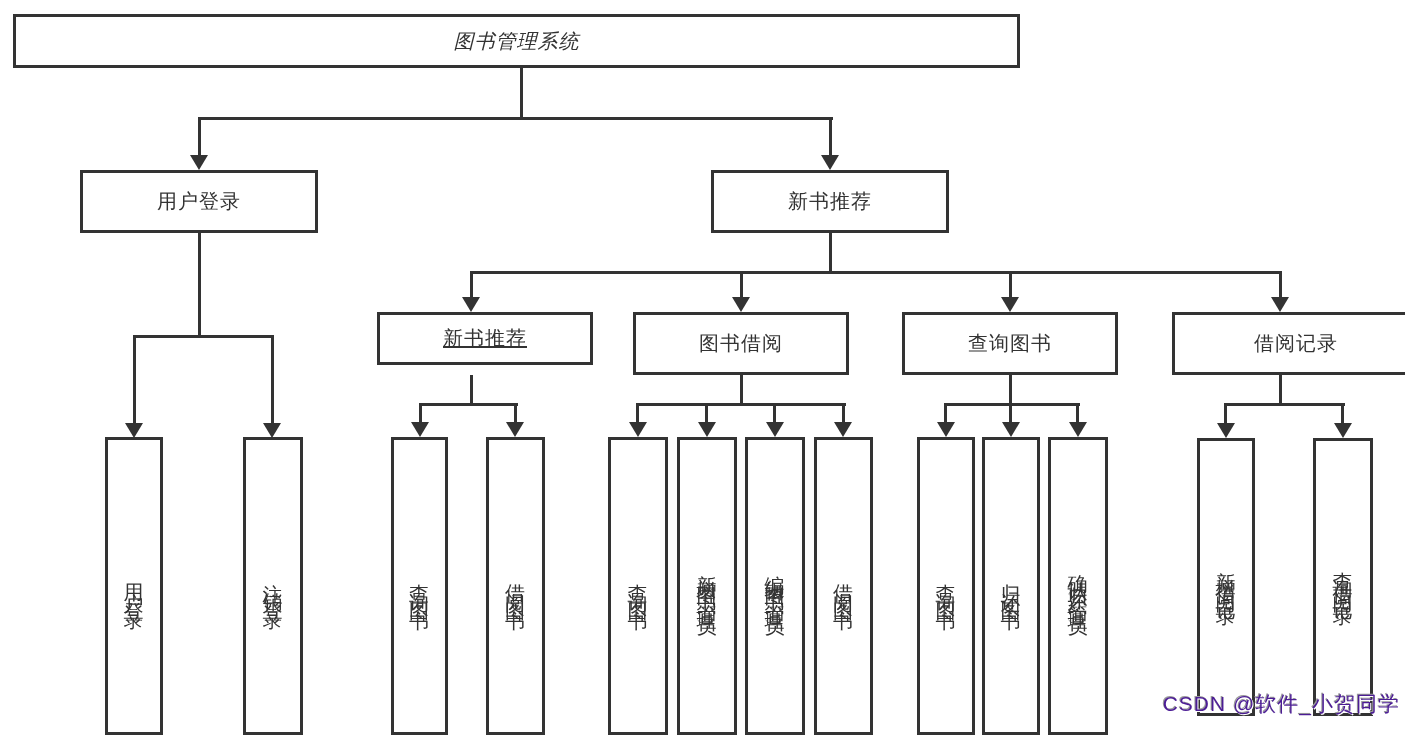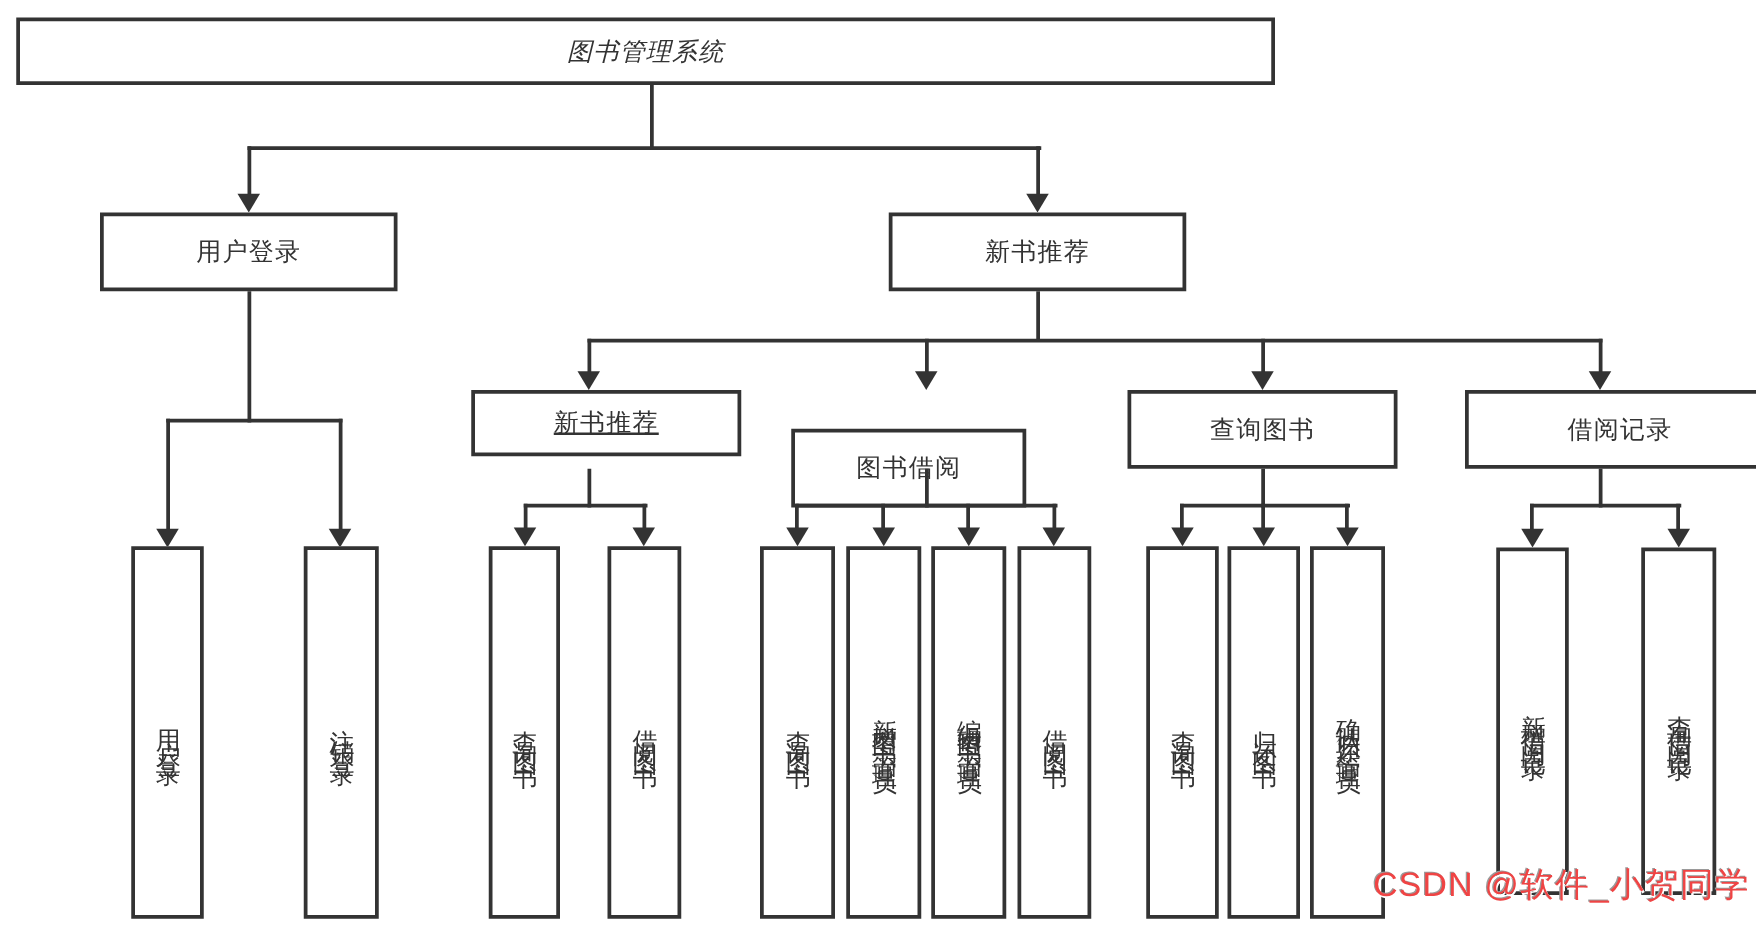--- a/index.html
+++ b/index.html
@@ -62,23 +62,23 @@
     height: 0;
     border-left: 9px solid transparent;
     border-right: 9px solid transparent;
     border-top: 15px solid #333333;
   }
   .watermark {
     position: absolute;
     top: 690px;
     right: 5px;
     z-index: 10;
-    font-size: 27px;
+    font-size: 21px;
     letter-spacing: 1px;
-    color: #ef4444;
+    color: #4c1d95;
     text-shadow: 1px 1px 0 #ffffff, -1px -1px 0 #9a9a9a;
     white-space: nowrap;
   }
 </style>
 </head>
 <body>
 
 <div class="canvas">
 
   <div class="box" style="left:13px; top:14px; width:1007px; height:54px;font-style:italic;">图书管理系统</div>
@@ -105,21 +105,21 @@
   <div class="v" style="left:470px; top:271px; height:28px;"></div>
   <div class="arr" style="left:462px; top:297px;"></div>
   <div class="v" style="left:740px; top:271px; height:28px;"></div>
   <div class="arr" style="left:732px; top:297px;"></div>
   <div class="v" style="left:1009px; top:271px; height:28px;"></div>
   <div class="arr" style="left:1001px; top:297px;"></div>
   <div class="v" style="left:1279px; top:271px; height:28px;"></div>
   <div class="arr" style="left:1271px; top:297px;"></div>
 
   <div class="box" style="left:377px; top:312px; width:216px; height:53px;text-decoration:underline;">新书推荐</div>
-  <div class="box" style="left:633px; top:312px; width:188px; height:63px;margin-top:31px;">图书借阅</div>
+  <div class="box" style="left:633px; top:312px; width:216px; height:63px;">图书借阅</div>
   <div class="box" style="left:902px; top:312px; width:216px; height:63px;">查询图书</div>
   <div class="box" style="left:1172px; top:312px; width:248px; height:63px;">借阅记录</div>
 
   <div class="v" style="left:470px; top:375px; height:31px;"></div>
   <div class="h" style="left:419px; top:403px; width:99px;"></div>
   <div class="v" style="left:419px; top:403px; height:20px;"></div>
   <div class="arr" style="left:411px; top:422px;"></div>
   <div class="v" style="left:514px; top:403px; height:20px;"></div>
   <div class="arr" style="left:506px; top:422px;"></div>
 

